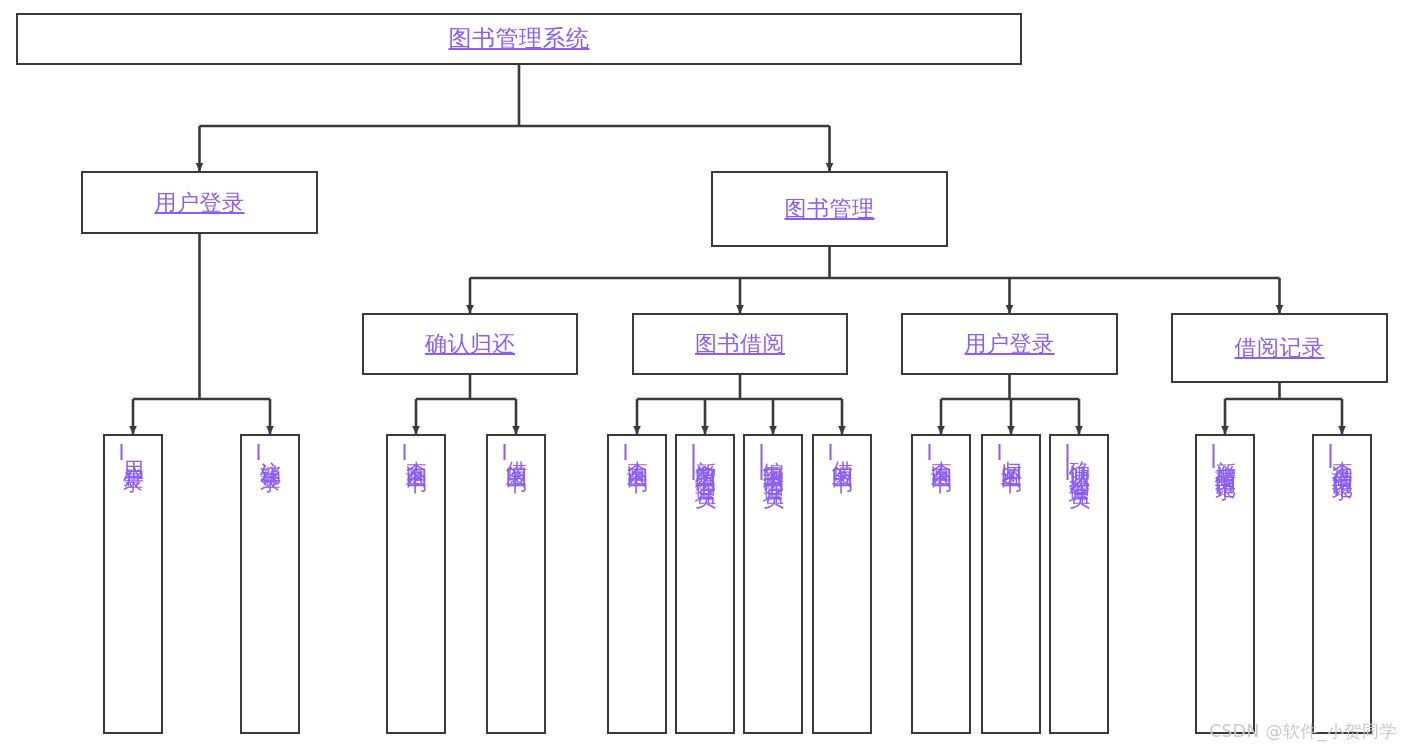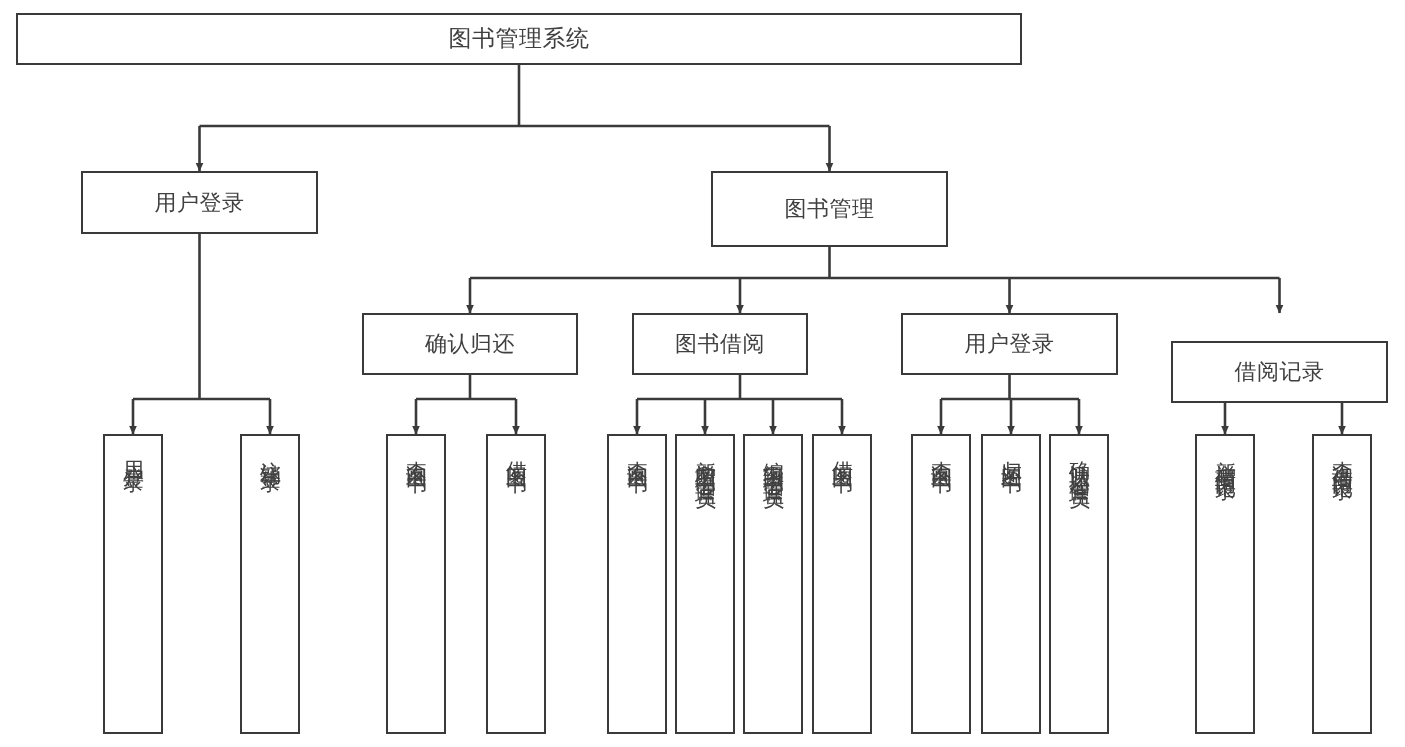--- a/index.html
+++ b/index.html
@@ -28,21 +28,22 @@
   }
   .node {
     position: absolute;
     box-sizing: border-box;
     background: #ffffff;
     border: 2px solid #3a3a3a;
     display: flex;
     align-items: center;
     justify-content: center;
     text-align: left;
-    color: #404040;
+    color: #8b5cf6;
+    text-decoration: underline;
   }
   .node-label {
     display: block;
     line-height: 1.18;
     letter-spacing: 0.5px;
   }
   
   .node.h .node-label {
     font-size: 22px;
     white-space: nowrap;
@@ -130,27 +131,27 @@
       </div>
       <div class="node h" style="left: 81px; top: 171px; width: 237px; height: 63px;">
         <span class="node-label">用户登录</span>
       </div>
       <div class="node h" style="left: 711px; top: 171px; width: 237px; height: 76px;">
         <span class="node-label">图书管理</span>
       </div>
       <div class="node h" style="left: 362px; top: 313px; width: 216px; height: 62px;">
         <span class="node-label">确认归还</span>
       </div>
-      <div class="node h" style="left: 632px; top: 313px; width: 176px; height: 62px;">
+      <div class="node h" style="left: 632px; top: 313px; width: 216px; height: 62px;">
         <span class="node-label">图书借阅</span>
       </div>
       <div class="node h" style="left: 901px; top: 313px; width: 217px; height: 62px;">
         <span class="node-label">用户登录</span>
       </div>
-      <div class="node h" style="left: 1171px; top: 313px; width: 217px; height: 62px; margin-top: 28px;">
+      <div class="node h" style="left: 1171px; top: 313px; width: 217px; height: 70px;">
         <span class="node-label">借阅记录</span>
       </div>
       <div class="node v" style="left: 103px; top: 434px; width: 60px; height: 300px;">
         <span class="node-label">用户登录</span>
       </div>
       <div class="node v" style="left: 240px; top: 434px; width: 60px; height: 300px;">
         <span class="node-label">注销登录</span>
       </div>
       <div class="node v" style="left: 386px; top: 434px; width: 60px; height: 300px;">
         <span class="node-label">查询图书</span>
@@ -180,13 +181,14 @@
         <span class="node-label">确认归还（管理员）</span>
       </div>
       <div class="node v" style="left: 1195px; top: 434px; width: 60px; height: 300px;">
         <span class="node-label">新增借阅记录</span>
       </div>
       <div class="node v" style="left: 1312px; top: 434px; width: 60px; height: 300px;">
         <span class="node-label">查询借阅记录</span>
       </div>
     </div>
 
+  <div id="watermark">CSDN @软件_小贺同学</div>
 </div>
 
 </body></html>

